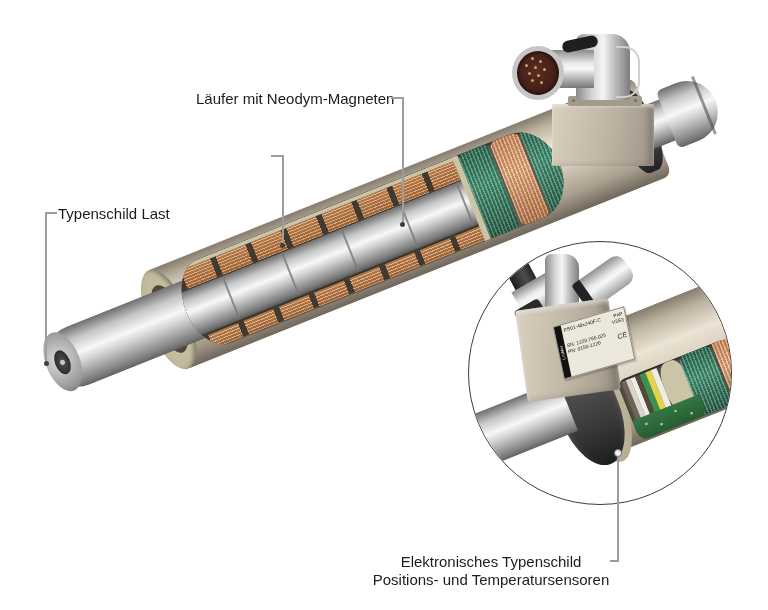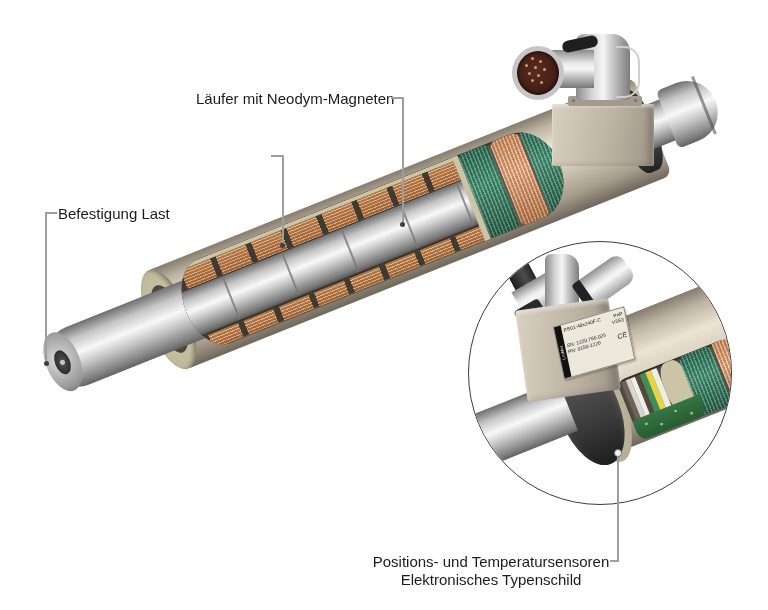--- a/index.html
+++ b/index.html
@@ -197,26 +197,26 @@
 
   <div class="lbl" style="left:196px;top:90px;z-index:30;">Läufer mit Neodym-Magneten</div>
   <div class="cl" style="left:391px;top:97px;width:13px;height:2px;z-index:30;"></div>
   <div class="cl" style="left:402px;top:97px;width:2px;height:126px;z-index:30;"></div>
   <div class="dot" style="left:400px;top:222px;"></div>
 
   <div class="cl" style="left:271px;top:155px;width:13px;height:2px;z-index:30;"></div>
   <div class="cl" style="left:282px;top:155px;width:2px;height:88px;z-index:30;"></div>
   <div class="dot" style="left:280px;top:243px;"></div>
 
-  <div class="lbl" style="left:58px;top:205px;z-index:30;">Befestigung Last</div>
+  <div class="lbl" style="left:58px;top:205px;z-index:30;">Typenschild Last</div>
   <div class="cl" style="left:45px;top:212px;width:12px;height:2px;z-index:30;"></div>
   <div class="cl" style="left:45px;top:212px;width:2px;height:150px;z-index:30;"></div>
   <div class="dot" style="left:44px;top:361px;"></div>
 
   <div class="lbl" style="left:372px;top:553px;width:238px;text-align:center;z-index:30;">
+    <div>Elektronisches Typenschild</div>
     <div>Positions- und Temperatursensoren</div>
-    <div>Elektronisches Typenschild</div>
   </div>
   <div class="cl" style="left:610px;top:560px;width:9px;height:2px;z-index:30;"></div>
   <div class="cl" style="left:617px;top:456px;width:2px;height:106px;z-index:30;"></div>
   <div class="dot-w" style="left:614px;top:449px;"></div>
 
 </div>
 
 </body></html>

